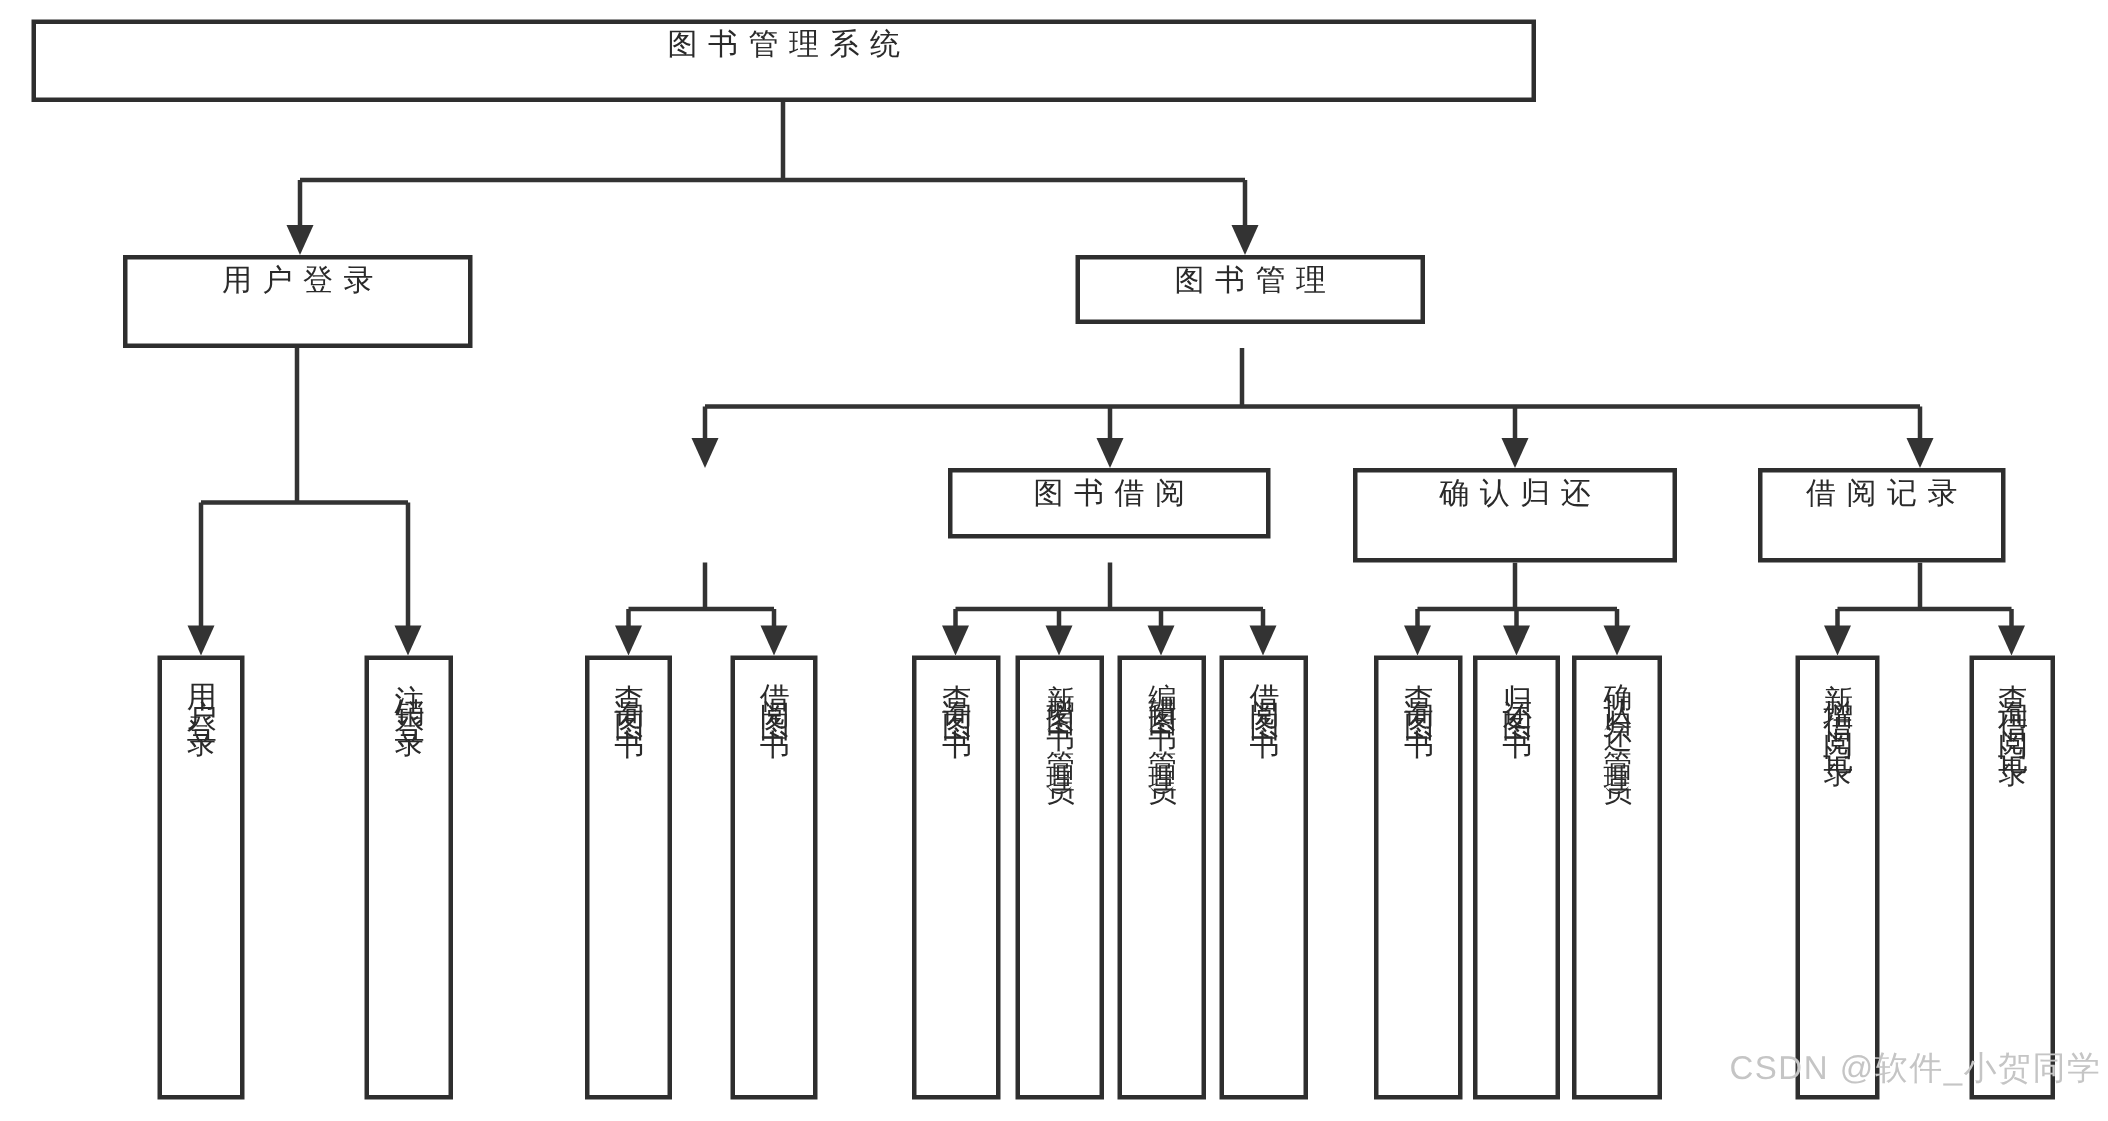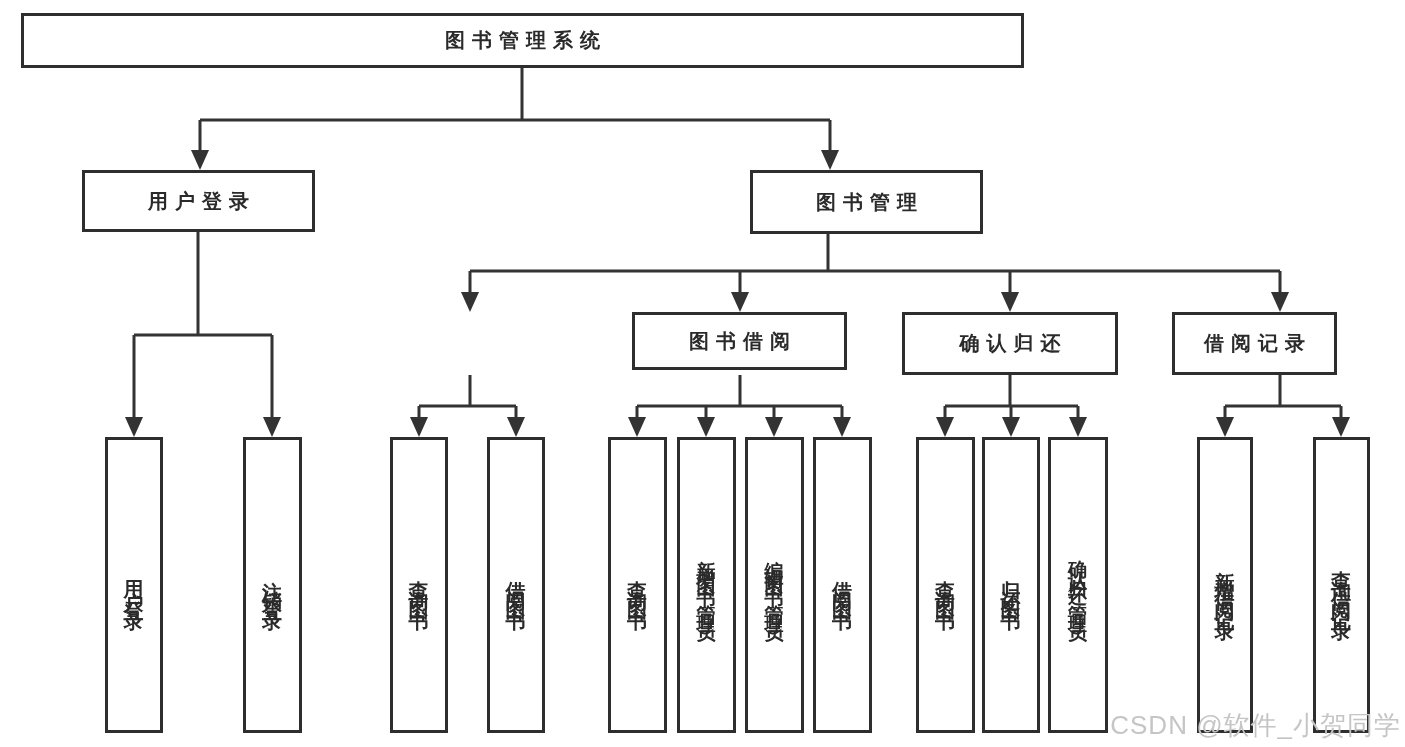--- a/index.html
+++ b/index.html
@@ -13,37 +13,36 @@
     background:var(--background);
     font-family:"Liberation Sans","DejaVu Sans",sans-serif;
   }
   #stage{position:absolute;inset:0;width:1405px;height:747px;}
   svg.connectors{position:absolute;left:0;top:0;z-index:1;}
   .cline{stroke:var(--line);stroke-width:3;fill:none;}
   .chead{fill:var(--line);stroke:none;}
   .hbox,.vbox{
     position:absolute;box-sizing:border-box;background:#fff;
     border:3px solid var(--box-border);
-    display:flex;align-items:center;justify-content:center;
+    display:flex;align-items:flex-start;justify-content:center;
     z-index:2;
-    font-weight:bold;
   }
   .hlabel{
     color:var(--text);font-size:20px;letter-spacing:7px;
     white-space:nowrap;text-indent:7px;
   }
   .vlabel{
     color:var(--text);font-size:20px;line-height:1;
     writing-mode:vertical-rl;text-orientation:mixed;
     letter-spacing:10px;white-space:nowrap;
   }
   .vbox.long .vlabel{letter-spacing:9px;font-size:19px;}
   #watermark{
-    position:absolute;right:4px;bottom:4px;z-index:5;
-    color:var(--watermark);font-size:26px;letter-spacing:1px;
+    position:absolute;right:4px;bottom:20px;z-index:5;
+    color:var(--watermark);font-size:22px;letter-spacing:1px;
     white-space:nowrap;
   }
 </style>
 </head>
 <body>
 
 <div id="stage">
 
   <svg class="connectors" width="1405" height="747" viewBox="0 0 1405 747">
     <g>
@@ -88,25 +87,25 @@
     </g>
   </svg>
 
   <div class="hbox" style="left:21px;top:13px;width:1003px;height:55px">
     <span class="hlabel">图书管理系统</span>
   </div>
 
   <div class="hbox" style="left:82px;top:170px;width:233px;height:62px">
     <span class="hlabel">用户登录</span>
   </div>
-  <div class="hbox" style="left:750px;top:170px;width:233px;height:64px">
+  <div class="hbox" style="left:717px;top:170px;width:233px;height:46px">
     <span class="hlabel">图书管理</span>
   </div>
 
-  <div class="hbox" style="left:632px;top:312px;width:215px;height:58px">
+  <div class="hbox" style="left:632px;top:312px;width:215px;height:47px">
     <span class="hlabel">图书借阅</span>
   </div>
   <div class="hbox" style="left:902px;top:312px;width:216px;height:63px">
     <span class="hlabel">确认归还</span>
   </div>
   <div class="hbox" style="left:1172px;top:312px;width:165px;height:63px">
     <span class="hlabel">借阅记录</span>
   </div>
 
   <div class="vbox" style="left:105px;top:437px;width:58px;height:296px">

